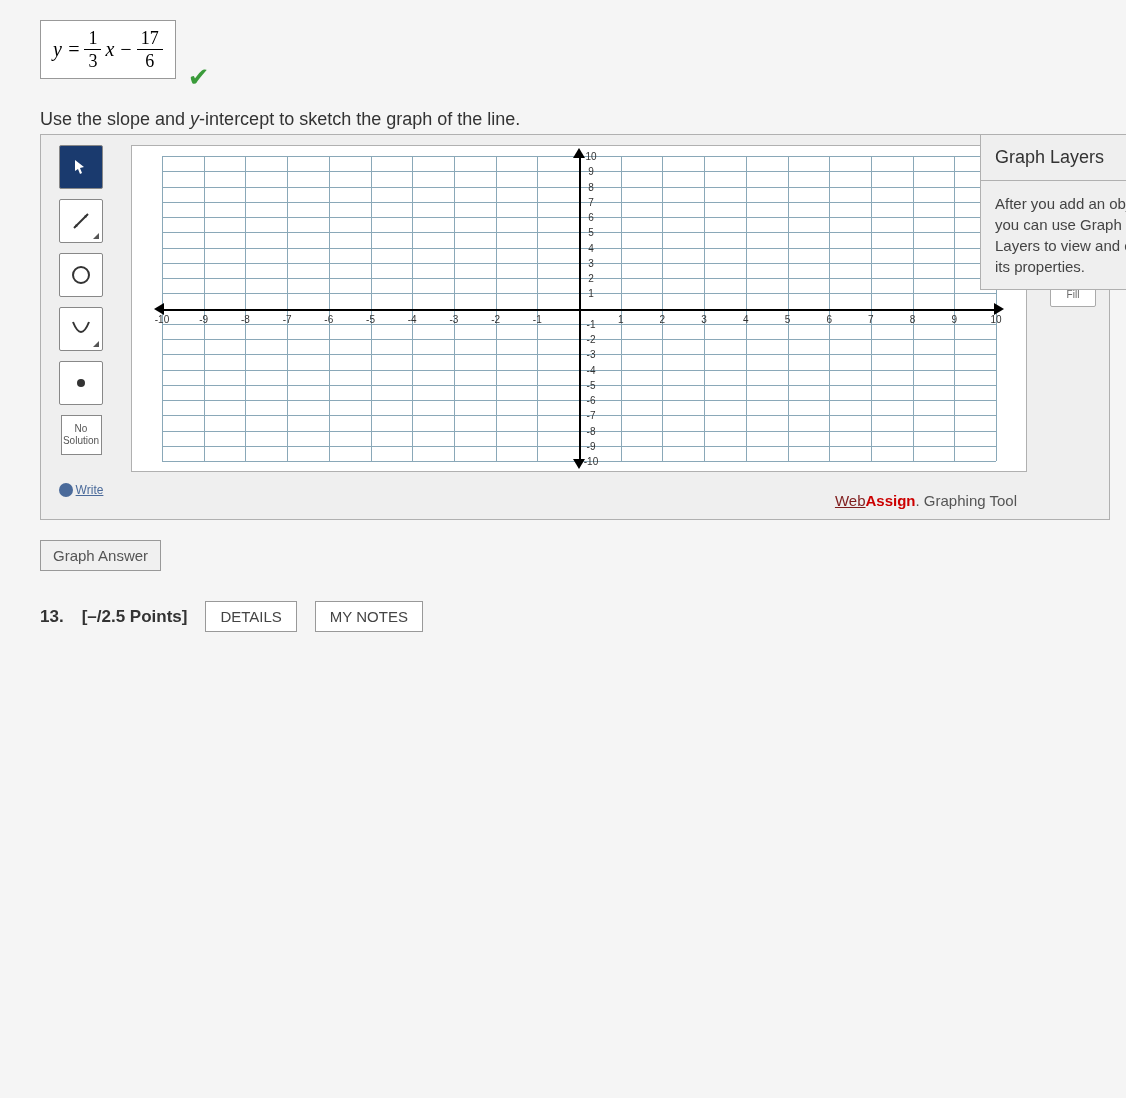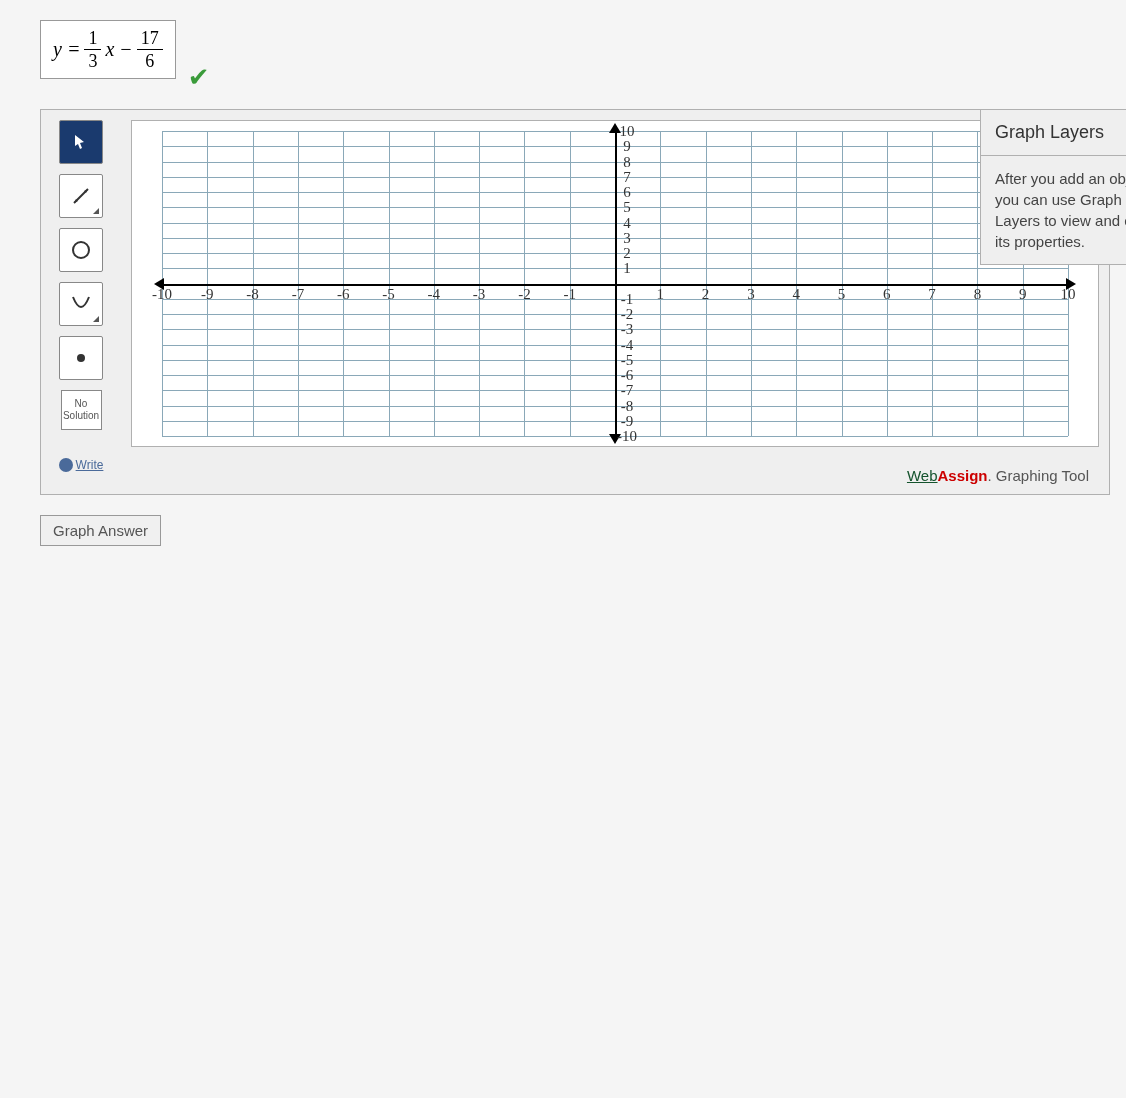--- a/index.html
+++ b/index.html
@@ -122,22 +122,22 @@
     position:absolute;
     left: 30px; top: 10px; right:30px; bottom:10px;
   }
   .gline { position:absolute; background:#8aa8b8; }
   .gline.h { height:1px; left:0; right:0; }
   .gline.v { width:1px; top:0; bottom:0; }
   .axis { position:absolute; background:#000; }
   .axis.h { height:2px; left:0; right:0; }
   .axis.v { width:2px; top:0; bottom:0; }
   .tick-label {
-    position:absolute; font-size:15px; color:#333; transform:translate(-50%,-50%);
-    font-family: Liberation Serif, serif;
+    position:absolute; font-size:10px; color:#333; transform:translate(-50%,-50%);
+    font-family: Liberation Sans, sans-serif;
   }
   .arrow-up{position:absolute;left:50%;top:-8px;transform:translateX(-50%);width:0;height:0;border-left:6px solid transparent;border-right:6px solid transparent;border-bottom:10px solid #000;}
   .arrow-down{position:absolute;left:50%;bottom:-8px;transform:translateX(-50%);width:0;height:0;border-left:6px solid transparent;border-right:6px solid transparent;border-top:10px solid #000;}
   .arrow-left{position:absolute;top:50%;left:-8px;transform:translateY(-50%);width:0;height:0;border-top:6px solid transparent;border-bottom:6px solid transparent;border-right:10px solid #000;}
   .arrow-right{position:absolute;top:50%;right:-8px;transform:translateY(-50%);width:0;height:0;border-top:6px solid transparent;border-bottom:6px solid transparent;border-left:10px solid #000;}
   .toolbar-right {
     width: 72px;
     padding:10px 0;
     display:flex;flex-direction:column;align-items:center;gap:12px;
     background:#efefef;
@@ -160,21 +160,21 @@
     border-bottom:none;
   }
   .layers-body {
     background:#efefef;border:1px solid #b0b0b0;
     padding:12px 14px;font-size:15px;color:#444;line-height:1.4;
   }
   .footer-brand {
     text-align:right;padding:10px 20px 10px 0;font-size:15px;color:#555;
     background:#efefef;
   }
-  .footer-brand .wa-web{color:#14532d;font-weight:normal;text-decoration:underline;}
+  .footer-brand .wa-web{color:#7f1d1d;font-weight:normal;text-decoration:underline;}
   .footer-brand .wa-assign{color:#c00;font-weight:bold;}
   .submit-btn {
     margin-top:20px;
     border:1px solid #999;background:#f0f0f0;
     padding:6px 12px;font-size:15px;color:#555;cursor:pointer;
     font-family:inherit;
   }
   .bottom-row {
     margin-top: 30px;
     display:flex;align-items:center;gap:18px;
@@ -201,20 +201,23 @@
       </span>
       <span style="font-style:italic">x −</span>
       <span class="frac">
         <span class="num">17</span>
         <span class="den">6</span>
       </span>
     </div>
     <span class="checkmark">✔</span>
   </div>
 
+  <div class="prompt2">
+    <span>Use the slope and </span><span class="ital">y</span><span>-intercept to sketch the graph of the line.</span>
+  </div>
 
   <div class="graph-wrapper">
   <div class="graph-widget">
 
     <div class="toolbar-left">
       <div class="tool-btn selected">
         <svg width="16" height="16" viewBox="0 0 16 16">
               <path fill="#fff" d="M2 1 L11 8 L7 9 L9 14 L7 15 L5 10 L2 12 Z"></path>
             </svg>
       </div>
@@ -341,25 +344,44 @@
               <div class="tick-label" style="top: 10%; left: calc(50% + 12px);">8</div>
               <div class="tick-label" style="top: 5%; left: calc(50% + 12px);">9</div>
               <div class="tick-label" style="top: 0%; left: calc(50% + 12px);">10</div>
             </div>
       </div>
       <div class="footer-brand">
         <span class="wa-web">Web</span><span class="wa-assign">Assign</span><span>. Graphing Tool</span>
       </div>
     </div>
 
+    <div class="toolbar-right">
+      <div class="btn-sq">
+        <span class="ic">▦</span>
+      </div>
+      <div class="btn-sq">
+        <span class="ic">🗑</span>
+        <span style="font-size:9px">Delete</span>
+      </div>
+      <div class="btn-sq">
+        <span class="ic">✥</span>
+        <span>Fill</span>
+      </div>
+    </div>
 
   </div>
 
   <div class="layers-panel">
     <div class="layers-header">Graph Layers</div>
     <div class="layers-body">After you add an object, you can use Graph Layers to view and edit its properties.</div>
   </div>
   </div>
 
   <button class="submit-btn">Graph Answer</button>
 
+  <div class="bottom-row">
+    <span><b>13.</b></span>
+    <span style="font-weight:bold">[–/2.5 Points]</span>
+    <button class="btn-outline">DETAILS</button>
+    <button class="btn-outline">MY NOTES</button>
+  </div>
 
 </div>
 
 </body></html>

